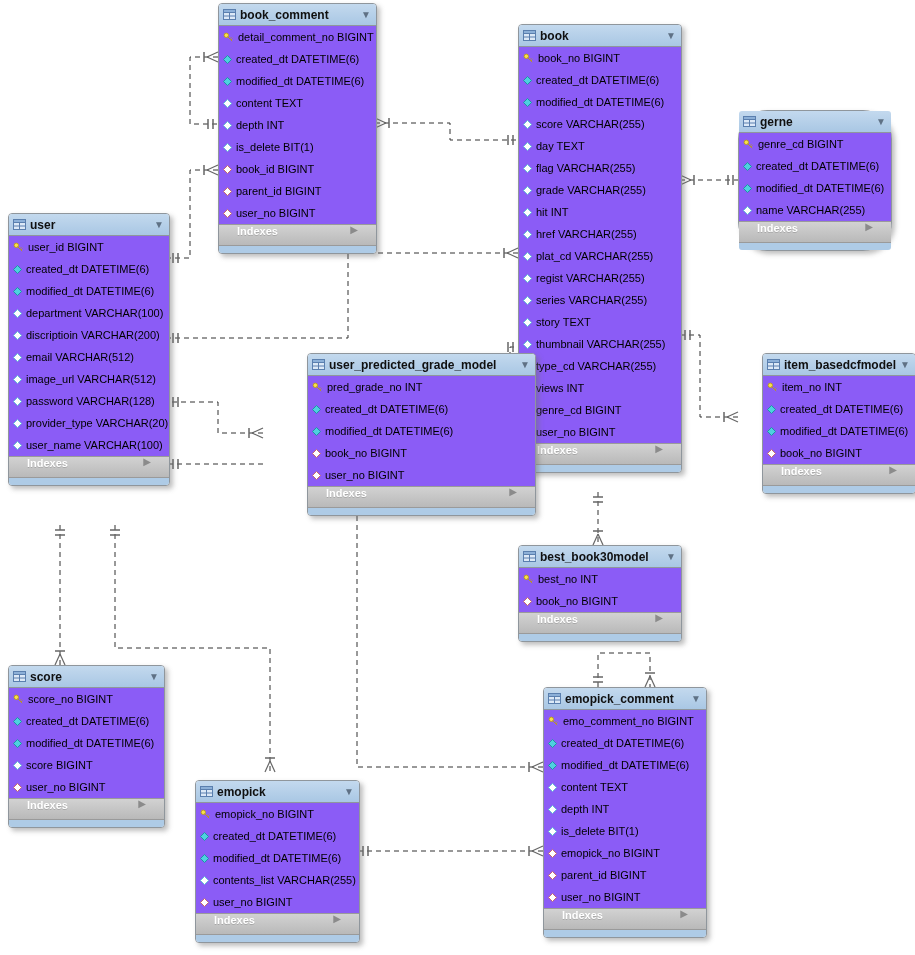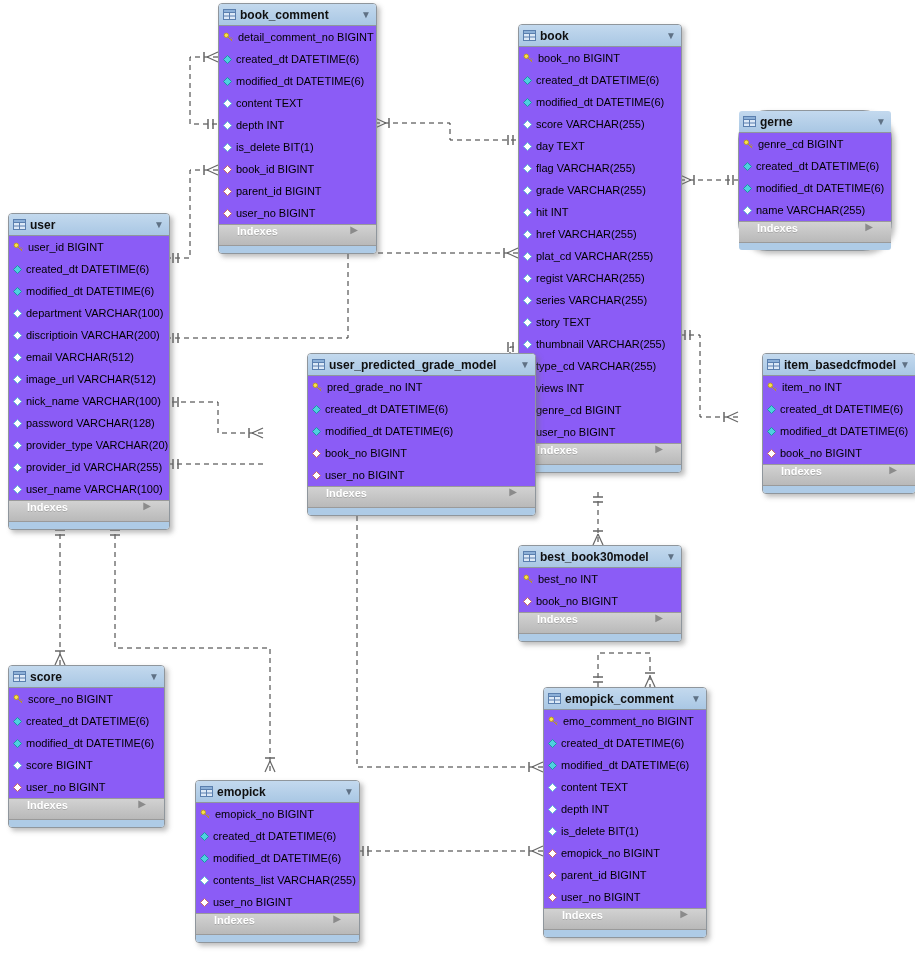--- a/index.html
+++ b/index.html
@@ -445,39 +445,27 @@
         <div class="col-row">
           <svg width="9" height="9" viewBox="0 0 9 9">
             <polygon points="4.5,0.5 8.5,4.5 4.5,8.5 0.5,4.5" fill="#ffffff" stroke="#63c2d4"></polygon>
           </svg>
           <span>image_url VARCHAR(512)</span>
         </div>
         <div class="col-row">
           <svg width="9" height="9" viewBox="0 0 9 9">
             <polygon points="4.5,0.5 8.5,4.5 4.5,8.5 0.5,4.5" fill="#ffffff" stroke="#63c2d4"></polygon>
           </svg>
-          <span>nick_name VARCHAR(100)</span>
-        </div>
-        <div class="col-row">
-          <svg width="9" height="9" viewBox="0 0 9 9">
-            <polygon points="4.5,0.5 8.5,4.5 4.5,8.5 0.5,4.5" fill="#ffffff" stroke="#63c2d4"></polygon>
-          </svg>
           <span>password VARCHAR(128)</span>
         </div>
         <div class="col-row">
           <svg width="9" height="9" viewBox="0 0 9 9">
             <polygon points="4.5,0.5 8.5,4.5 4.5,8.5 0.5,4.5" fill="#ffffff" stroke="#63c2d4"></polygon>
           </svg>
           <span>provider_type VARCHAR(20)</span>
-        </div>
-        <div class="col-row">
-          <svg width="9" height="9" viewBox="0 0 9 9">
-            <polygon points="4.5,0.5 8.5,4.5 4.5,8.5 0.5,4.5" fill="#ffffff" stroke="#63c2d4"></polygon>
-          </svg>
-          <span>provider_id VARCHAR(255)</span>
         </div>
         <div class="col-row">
           <svg width="9" height="9" viewBox="0 0 9 9">
             <polygon points="4.5,0.5 8.5,4.5 4.5,8.5 0.5,4.5" fill="#ffffff" stroke="#63c2d4"></polygon>
           </svg>
           <span>user_name VARCHAR(100)</span>
         </div>
       </div>
       <div class="idx-bar">
         <span class="idx-label">Indexes</span>

